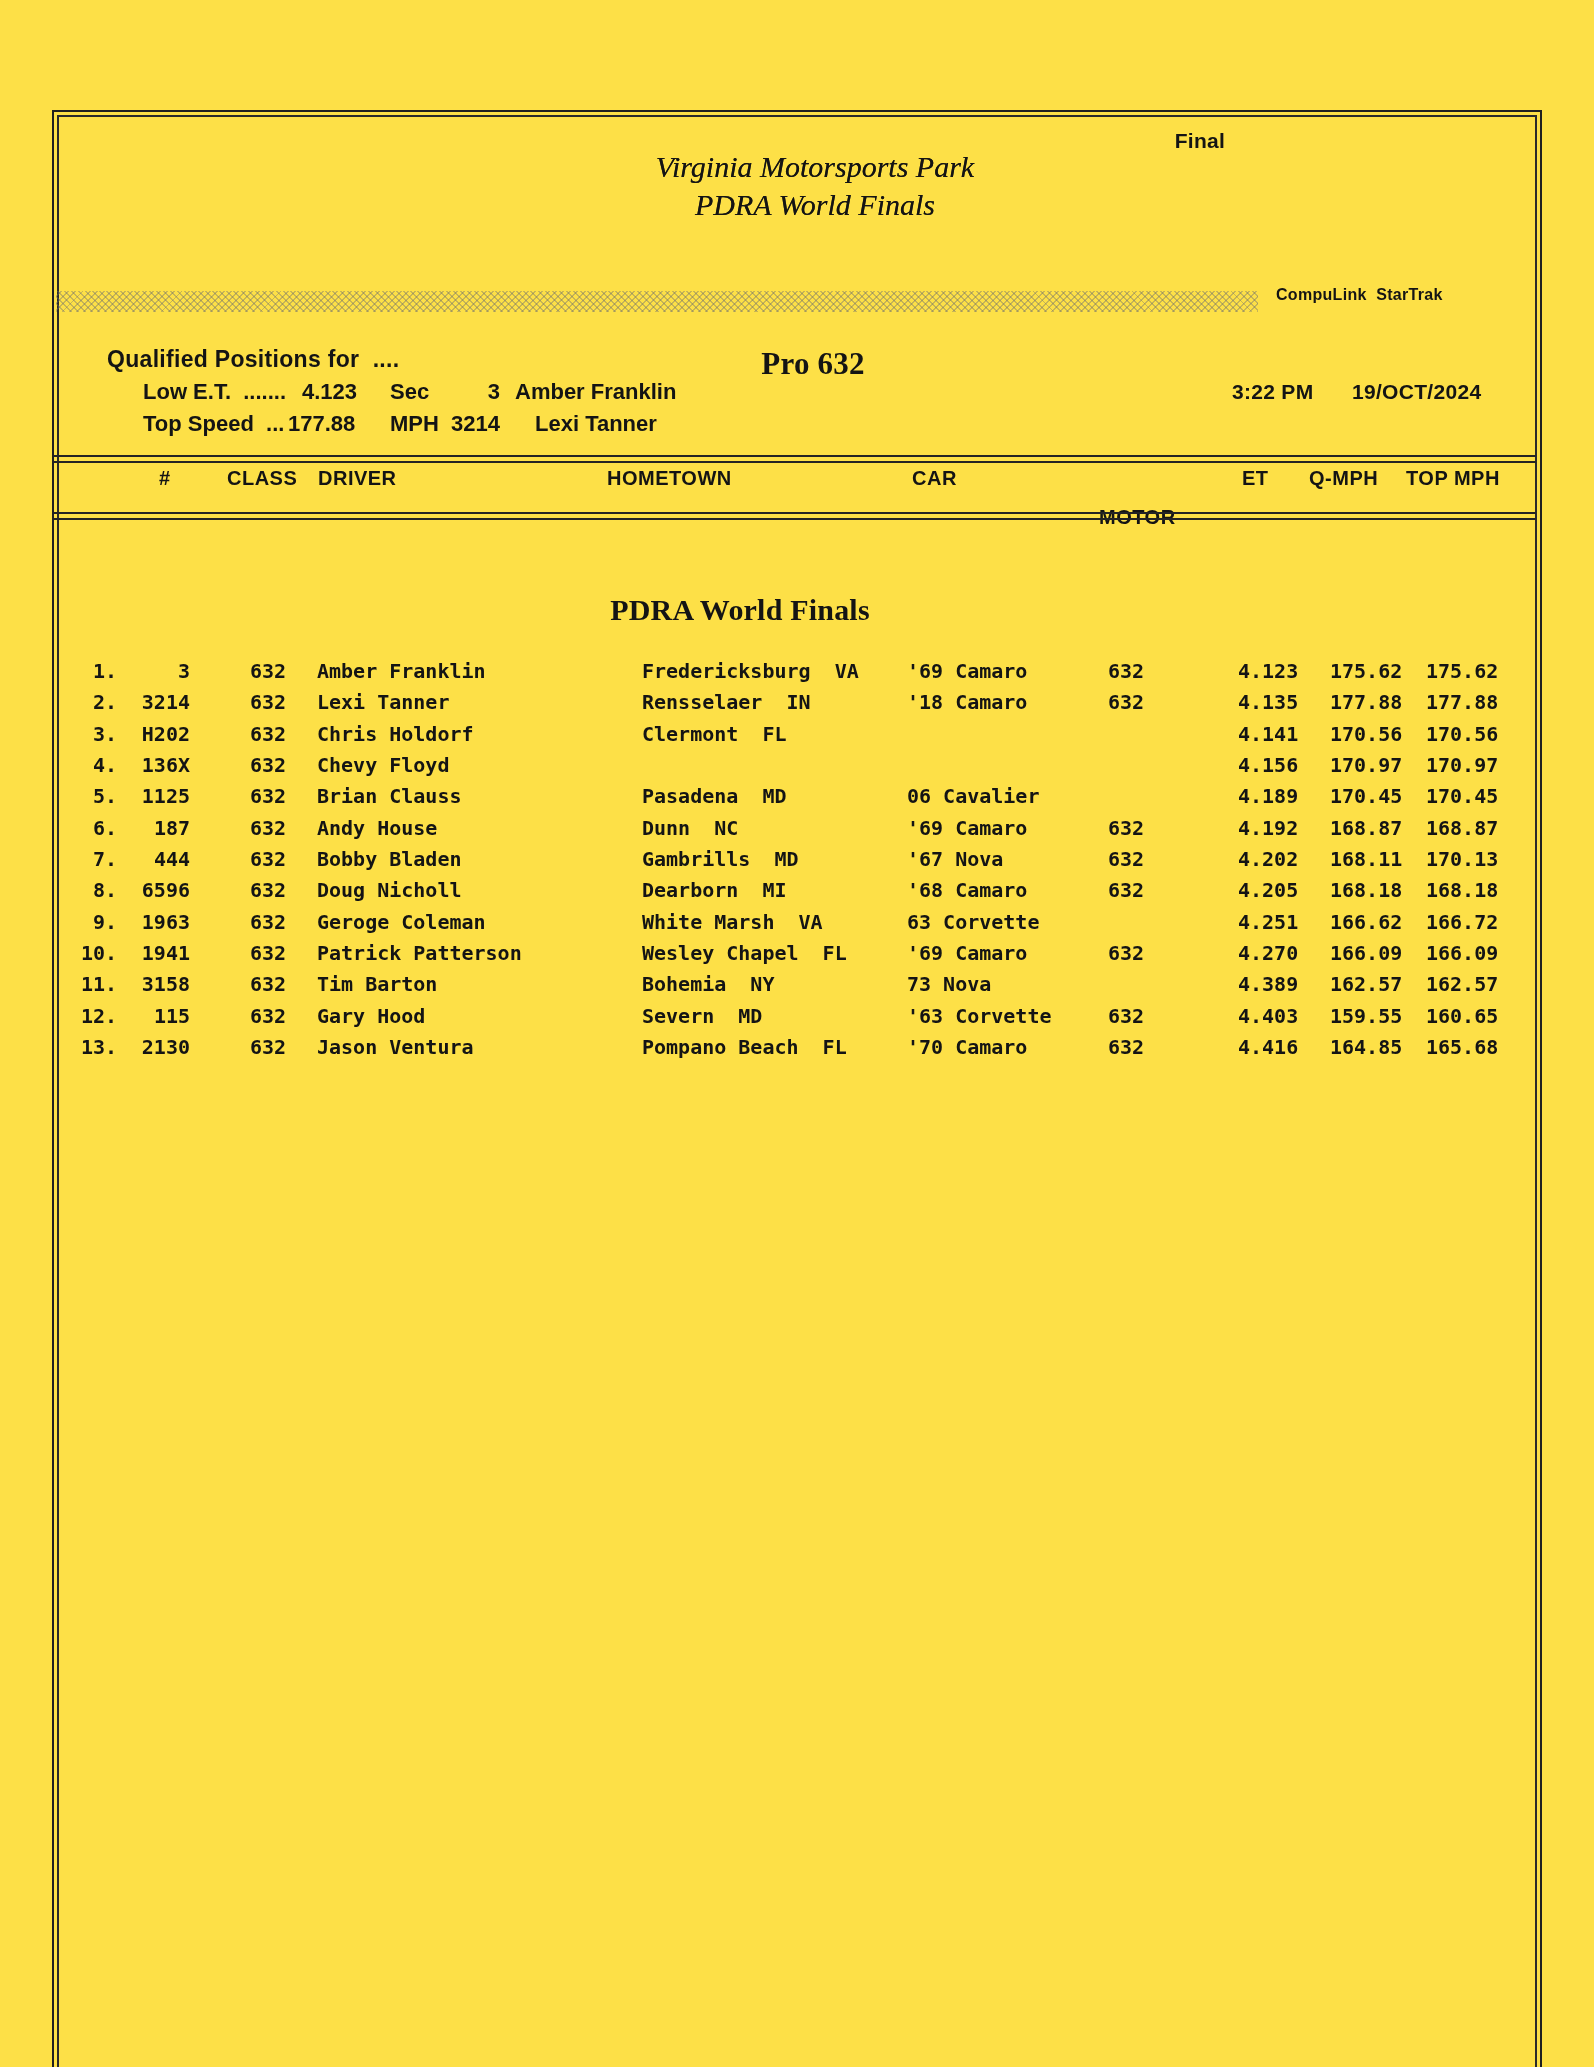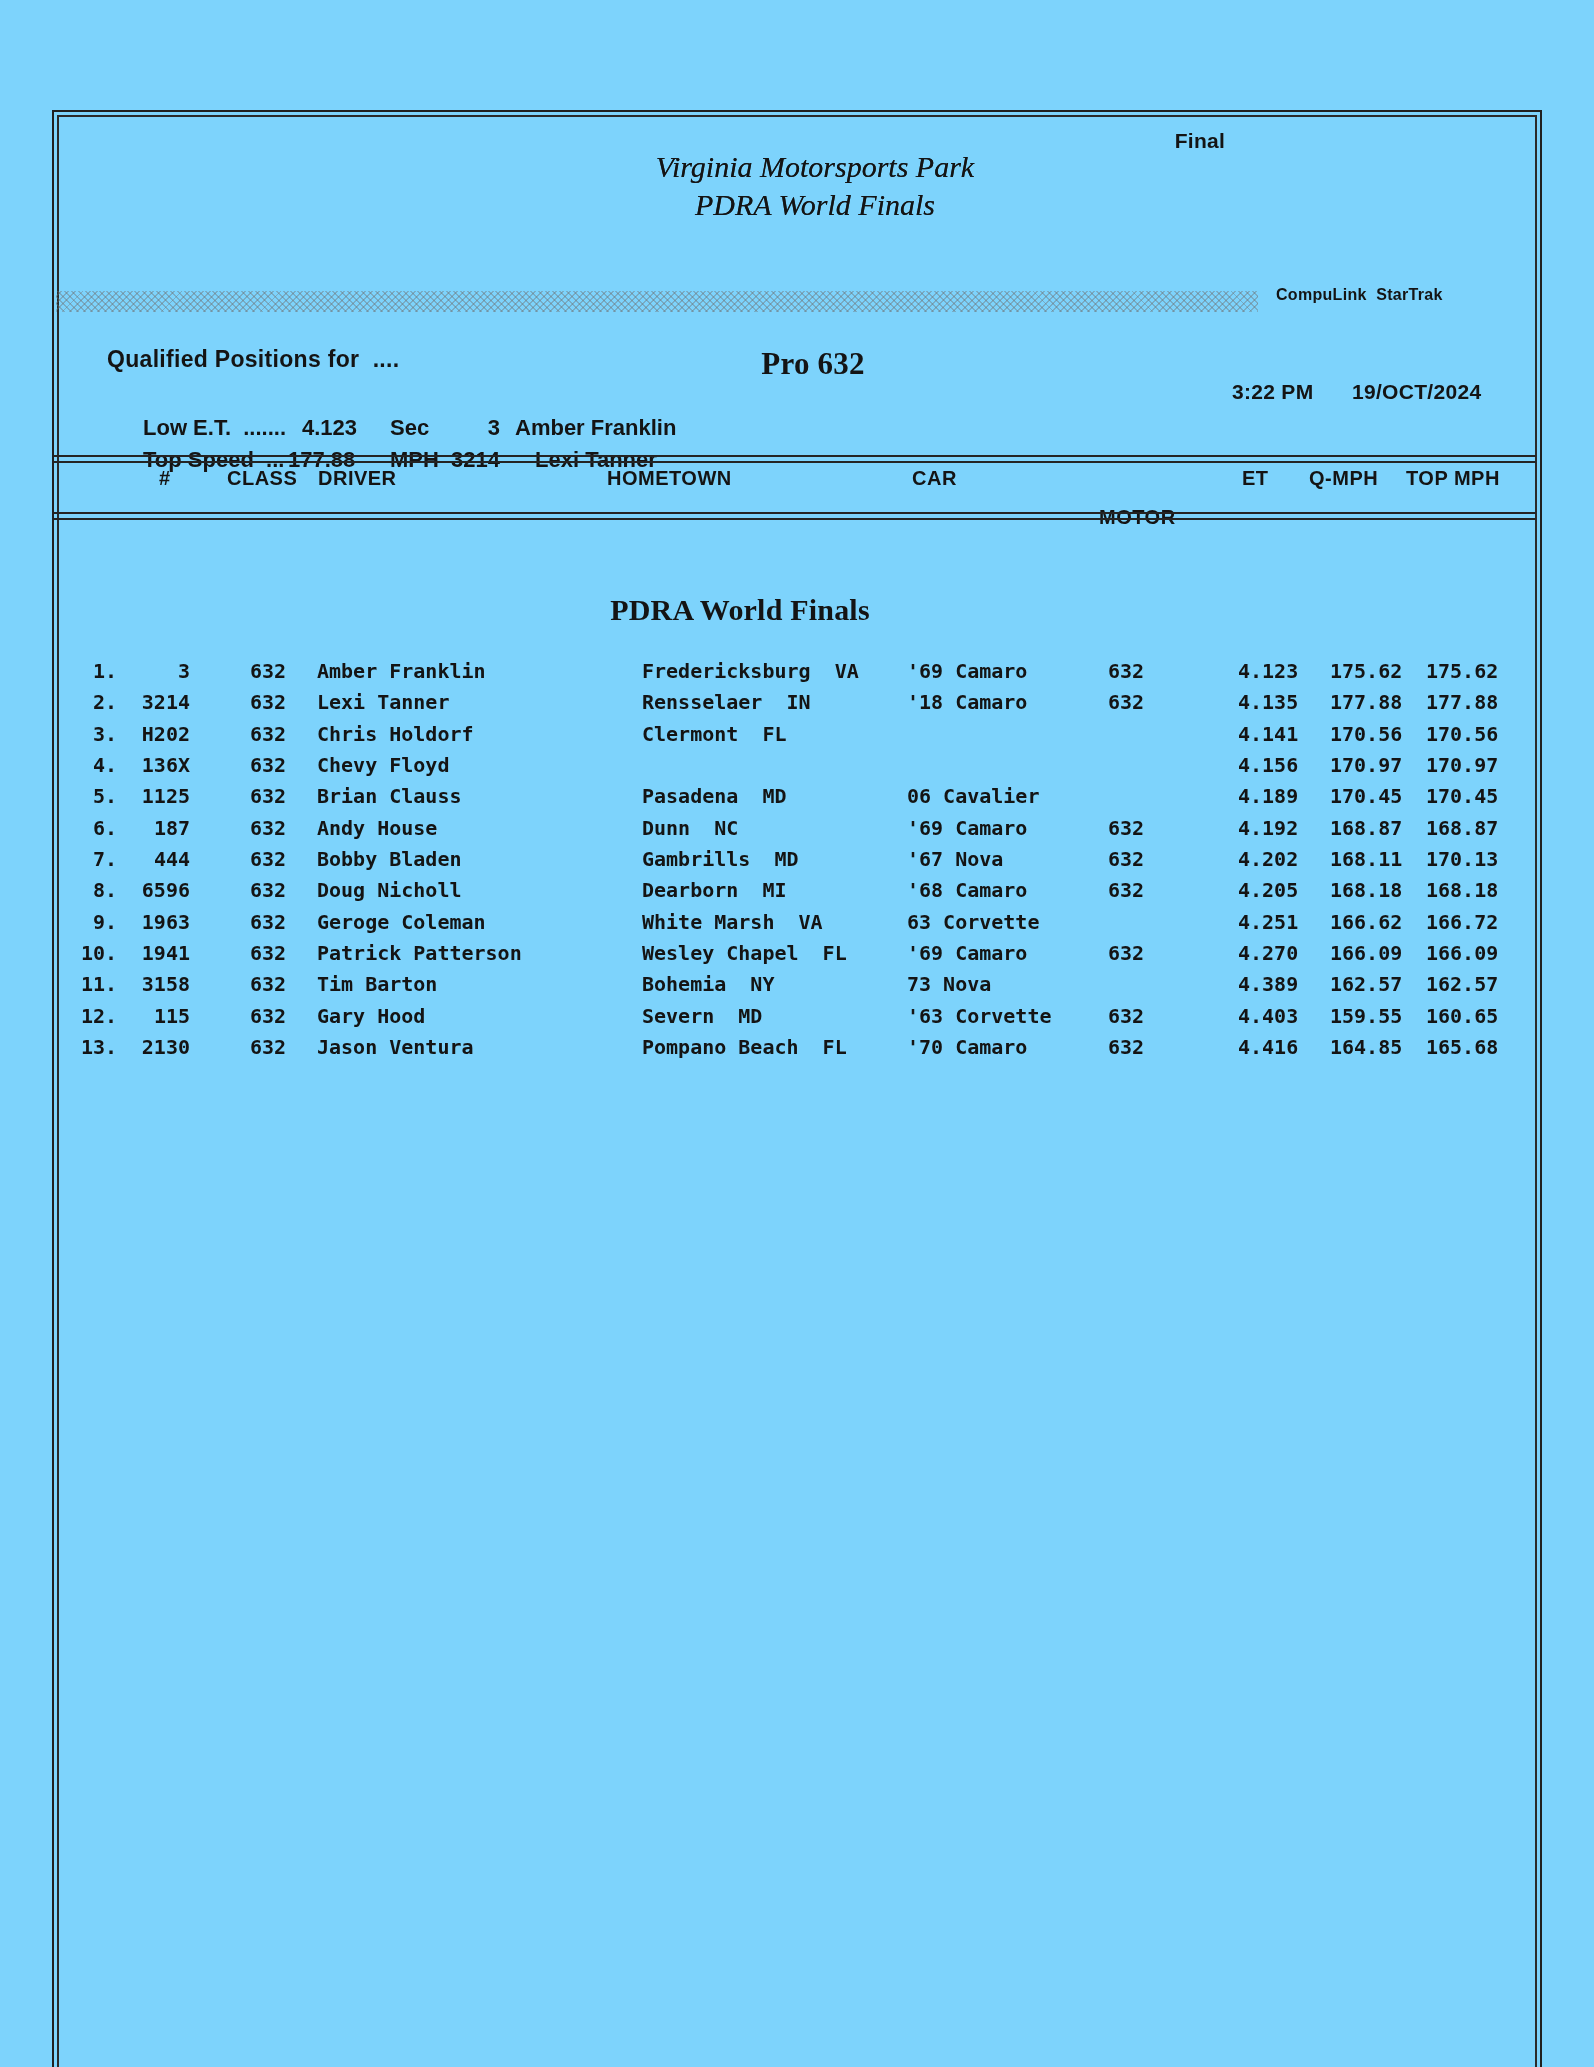--- a/index.html
+++ b/index.html
@@ -1,18 +1,18 @@
 <!DOCTYPE html>
 <html><head>
 <meta charset="utf-8">
 <style>
   html,body{margin:0;padding:0;background:#ffffff;}
   #page{
     position:relative;width:1594px;height:2067px;margin:0 auto;
-    background:#7dd3fc;color:#141414;overflow:hidden;
+    background:#fde047;color:#141414;overflow:hidden;
     font-family:"Liberation Sans",sans-serif;
   }
   
   .frame-outer{position:absolute;left:52px;top:110px;width:1486px;height:1990px;border:2px solid #202020;}
   .frame-inner{position:absolute;inset:3px;border:2px solid #2a2a2a;}
   
   .dline{position:absolute;left:54px;width:1482px;height:4px;border-top:2px solid #242424;border-bottom:2px solid #242424;}
   #sep-top{top:455px;}
   #sep-bottom{top:512px;}
   
@@ -31,21 +31,21 @@
   
   #final-flag{left:1100px;top:129px;width:200px;text-align:center;font-size:21px;}
   #welcome{position:absolute;left:315px;top:148px;width:1000px;text-align:center;
            font-size:30px;line-height:38px;}
   #compulink{left:1276px;top:286px;font-size:16px;}
   
   #qualified-label{left:107px;top:346px;font-size:23px;}
   .info-line{position:absolute;left:143px;font-size:22px;font-weight:700;height:28px;width:900px;}
   #low-et-line{top:379px;}
   #top-speed-line{top:411px;}
-  .info-line span{position:absolute;white-space:pre;margin-top:36px;}
+  .info-line span{position:absolute;white-space:pre;}
   .il-label{left:0;}
   .il-value-et{left:159px;}
   .il-value-ts{left:145px;}
   .il-unit{left:247px;}
   .il-num{left:290px;width:67px;text-align:right;}
   .il-name-et{left:372px;}
   .il-name-ts{left:392px;}
   #class-title{position:absolute;left:663px;top:346px;width:300px;text-align:center;font-size:31px;}
   #print-time{left:1232px;top:380px;font-size:21px;}
   #print-date{left:1352px;top:380px;font-size:21px;}

